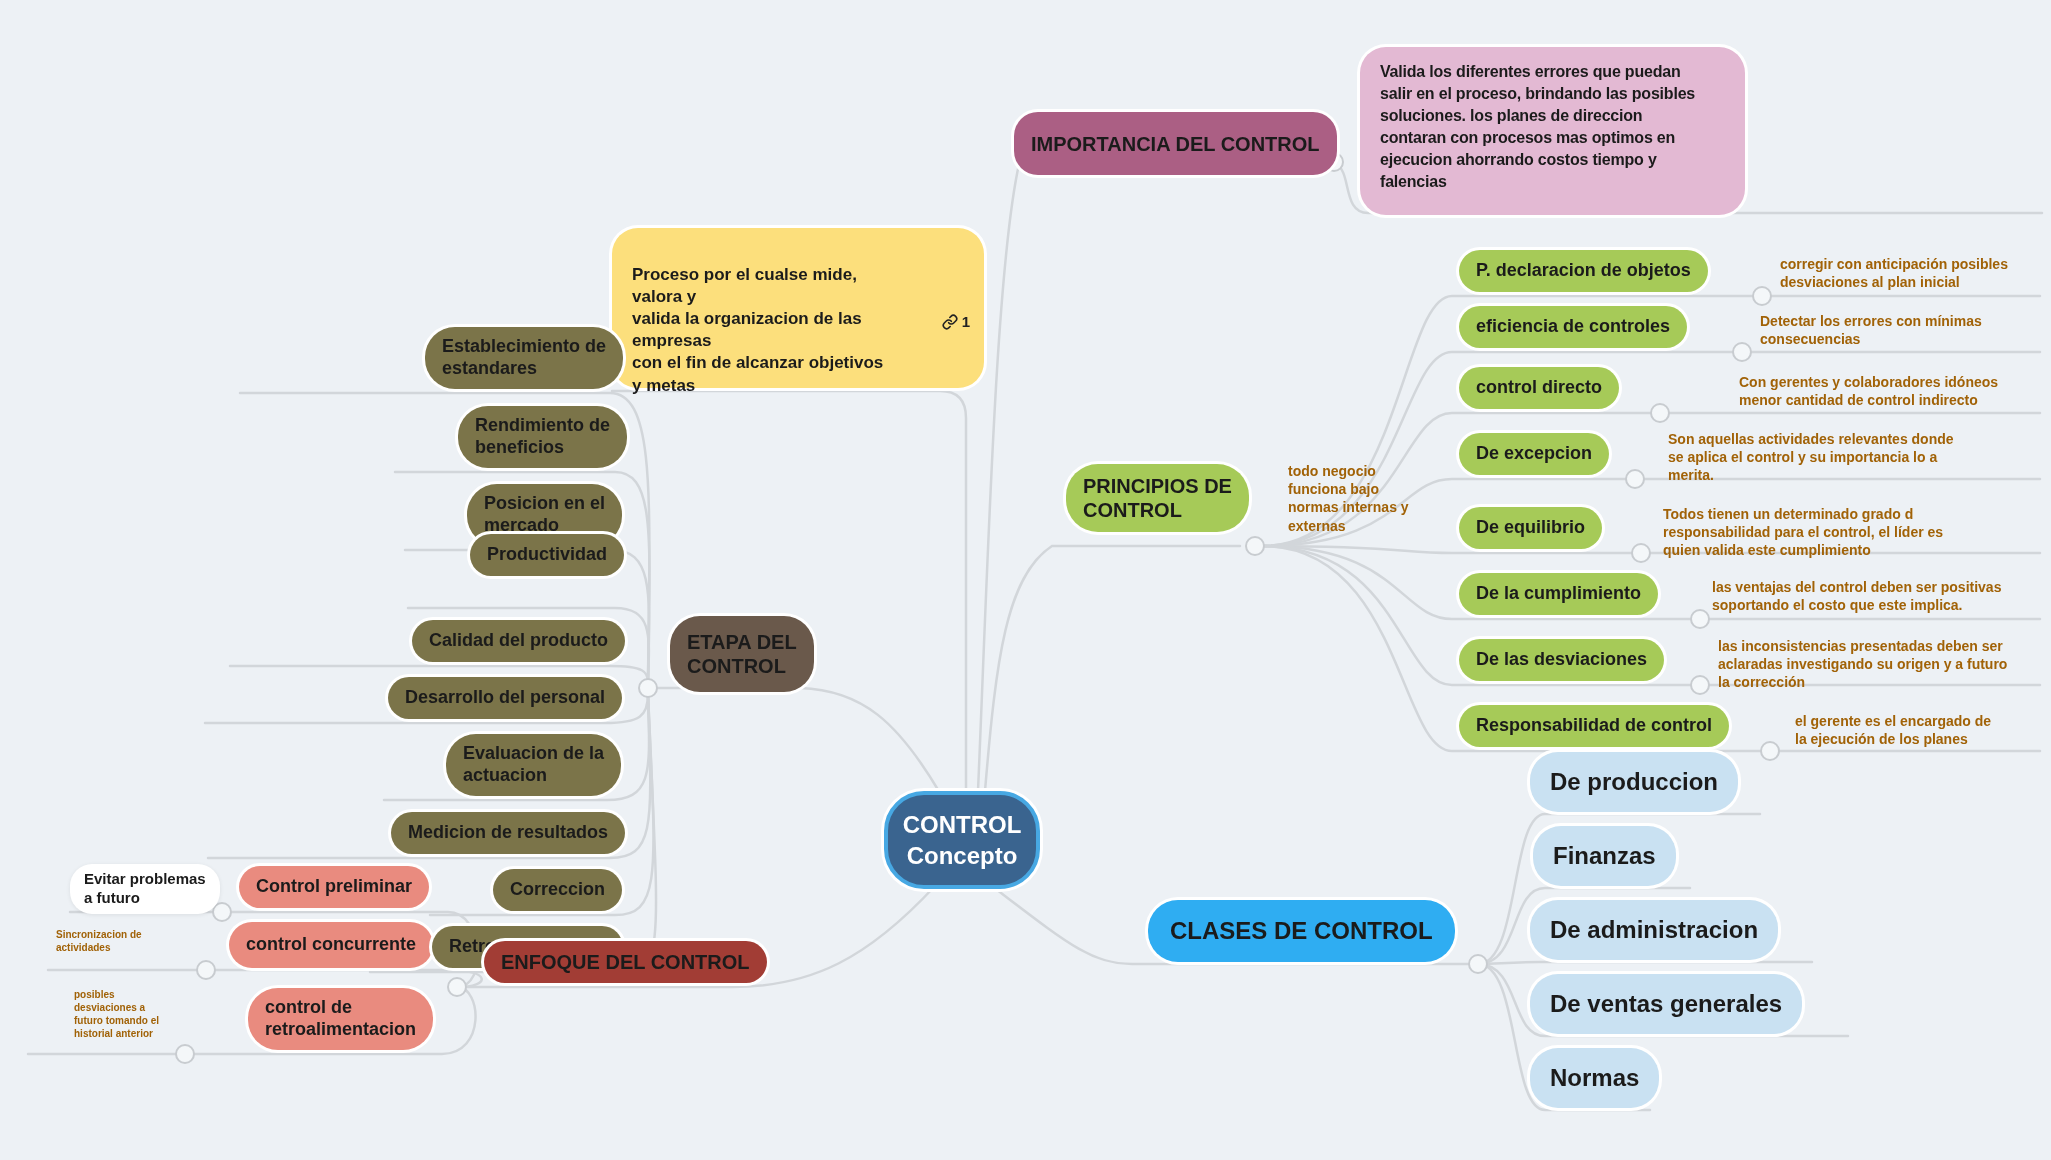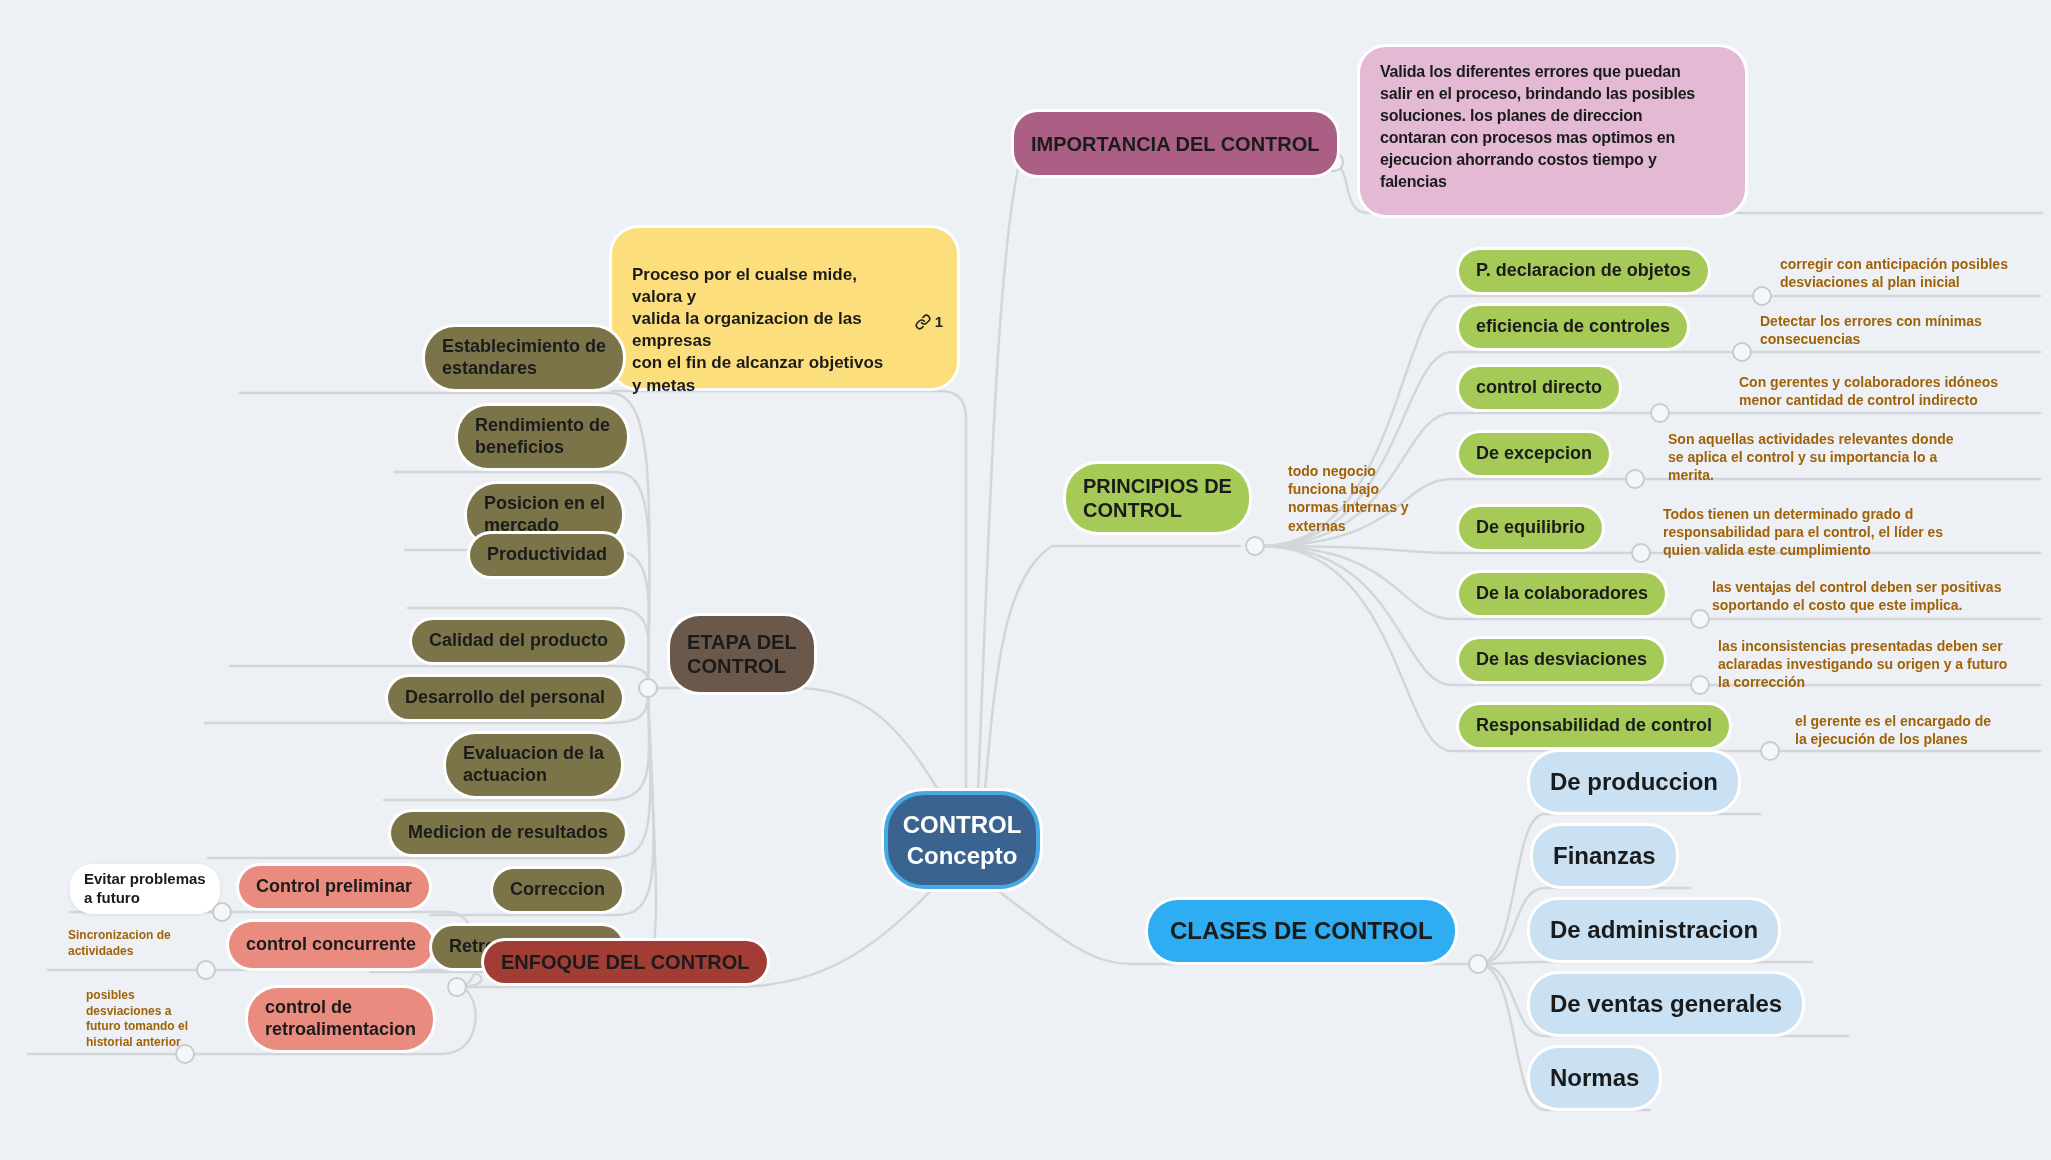--- a/index.html
+++ b/index.html
@@ -30,21 +30,21 @@
   .br-principios{background:var(--principios);height:68px;border-radius:32px;z-index:4;}
   .br-etapa{background:var(--etapa);height:76px;border-radius:30px;z-index:4;}
   .br-enfoque{background:var(--enfoque);height:42px;z-index:5;}
   .br-clases{background:var(--clases);font-size:24px;height:62px;border-radius:30px;padding:0 22px;z-index:4;}
   .center-node{position:absolute;left:884px;top:791px;width:156px;height:98px;z-index:5;
         background:var(--center-fill);border:4px solid var(--center-border);border-radius:40px;
         box-shadow:0 0 0 3px #fff;color:#fff;font-size:24px;font-weight:bold;
         display:flex;align-items:center;justify-content:center;text-align:center;
         white-space:pre-line;line-height:1.3;}
   .ann{position:absolute;font-size:14px;font-weight:bold;white-space:pre-line;line-height:1.3;color:#a16207;z-index:3;}
-  .ann-left{font-size:12px;margin-left:12px;}
+  .ann-left{font-size:10px;}
   .note{position:absolute;border-radius:26px;padding:14px 20px;font-weight:bold;
         white-space:pre-line;box-shadow:0 0 0 3px #fff;color:#1b1b1b;z-index:3;}
   .note-pink{background:var(--importancia-note);font-size:16px;line-height:1.38;letter-spacing:-0.2px;}
   .note-yellow{background:var(--concept-note);font-size:17px;line-height:1.3;}
   .note-white{background:var(--white-note);font-size:15px;line-height:1.25;border-radius:22px;
         box-shadow:0 1px 4px rgba(0,0,0,0.08);display:flex;align-items:center;padding:6px 14px;}
   .link-chip{position:absolute;right:14px;top:66px;display:flex;align-items:center;gap:4px;
         font-size:15px;font-weight:bold;color:#222;}
   .link-chip svg{display:block;}
 </style>
@@ -117,21 +117,21 @@
   </svg>
 
   <div class="pill main br-importancia" style="left:1014px;top:112px;">IMPORTANCIA DEL CONTROL</div>
   <div class="note note-pink" style="left:1360px;top:47px;width:385px;height:168px;">Valida los diferentes errores que puedan
 salir en el proceso, brindando las posibles
 soluciones. los planes de direccion
 contaran con  procesos mas optimos  en
 ejecucion ahorrando  costos tiempo y
 falencias</div>
 
-  <div class="note note-yellow" style="left:612px;top:228px;width:345px;height:160px;">
+  <div class="note note-yellow" style="left:612px;top:228px;width:372px;height:160px;">
     <div style="max-width:280px;">Proceso por el cualse mide,
 valora y
 valida la organizacion de las
 empresas
 con el fin de alcanzar objetivos
 y metas</div>
     <div class="link-chip">
       <span>
         <svg width="16" height="16" viewBox="0 0 24 24" fill="none" stroke="#222" stroke-width="2.4" stroke-linecap="round" stroke-linejoin="round">
           <path d="M10 13a5 5 0 0 0 7.54.54l3-3a5 5 0 0 0-7.07-7.07l-1.72 1.71"></path>
@@ -147,21 +147,21 @@
   <div class="ann" style="left:1288px;top:462px;">todo negocio
 funciona bajo
 normas internas y
 externas</div>
 
   <div class="pill green" style="left:1459px;top:250px;">P. declaracion de objetos</div>
   <div class="pill green" style="left:1459px;top:306px;">eficiencia de controles</div>
   <div class="pill green" style="left:1459px;top:367px;">control directo</div>
   <div class="pill green" style="left:1459px;top:433px;">De excepcion</div>
   <div class="pill green" style="left:1459px;top:507px;">De equilibrio</div>
-  <div class="pill green" style="left:1459px;top:573px;">De la colaboradores</div>
+  <div class="pill green" style="left:1459px;top:573px;">De la cumplimiento</div>
   <div class="pill green" style="left:1459px;top:639px;">De las desviaciones</div>
   <div class="pill green" style="left:1459px;top:705px;">Responsabilidad de control</div>
 
   <div class="ann" style="left:1780px;top:255px;">corregir con anticipación posibles
 desviaciones al plan inicial</div>
   <div class="ann" style="left:1760px;top:312px;">Detectar los errores con mínimas
 consecuencias</div>
   <div class="ann" style="left:1739px;top:373px;">Con gerentes  y colaboradores idóneos
 menor cantidad de control indirecto</div>
   <div class="ann" style="left:1668px;top:430px;">Son aquellas actividades relevantes  donde

